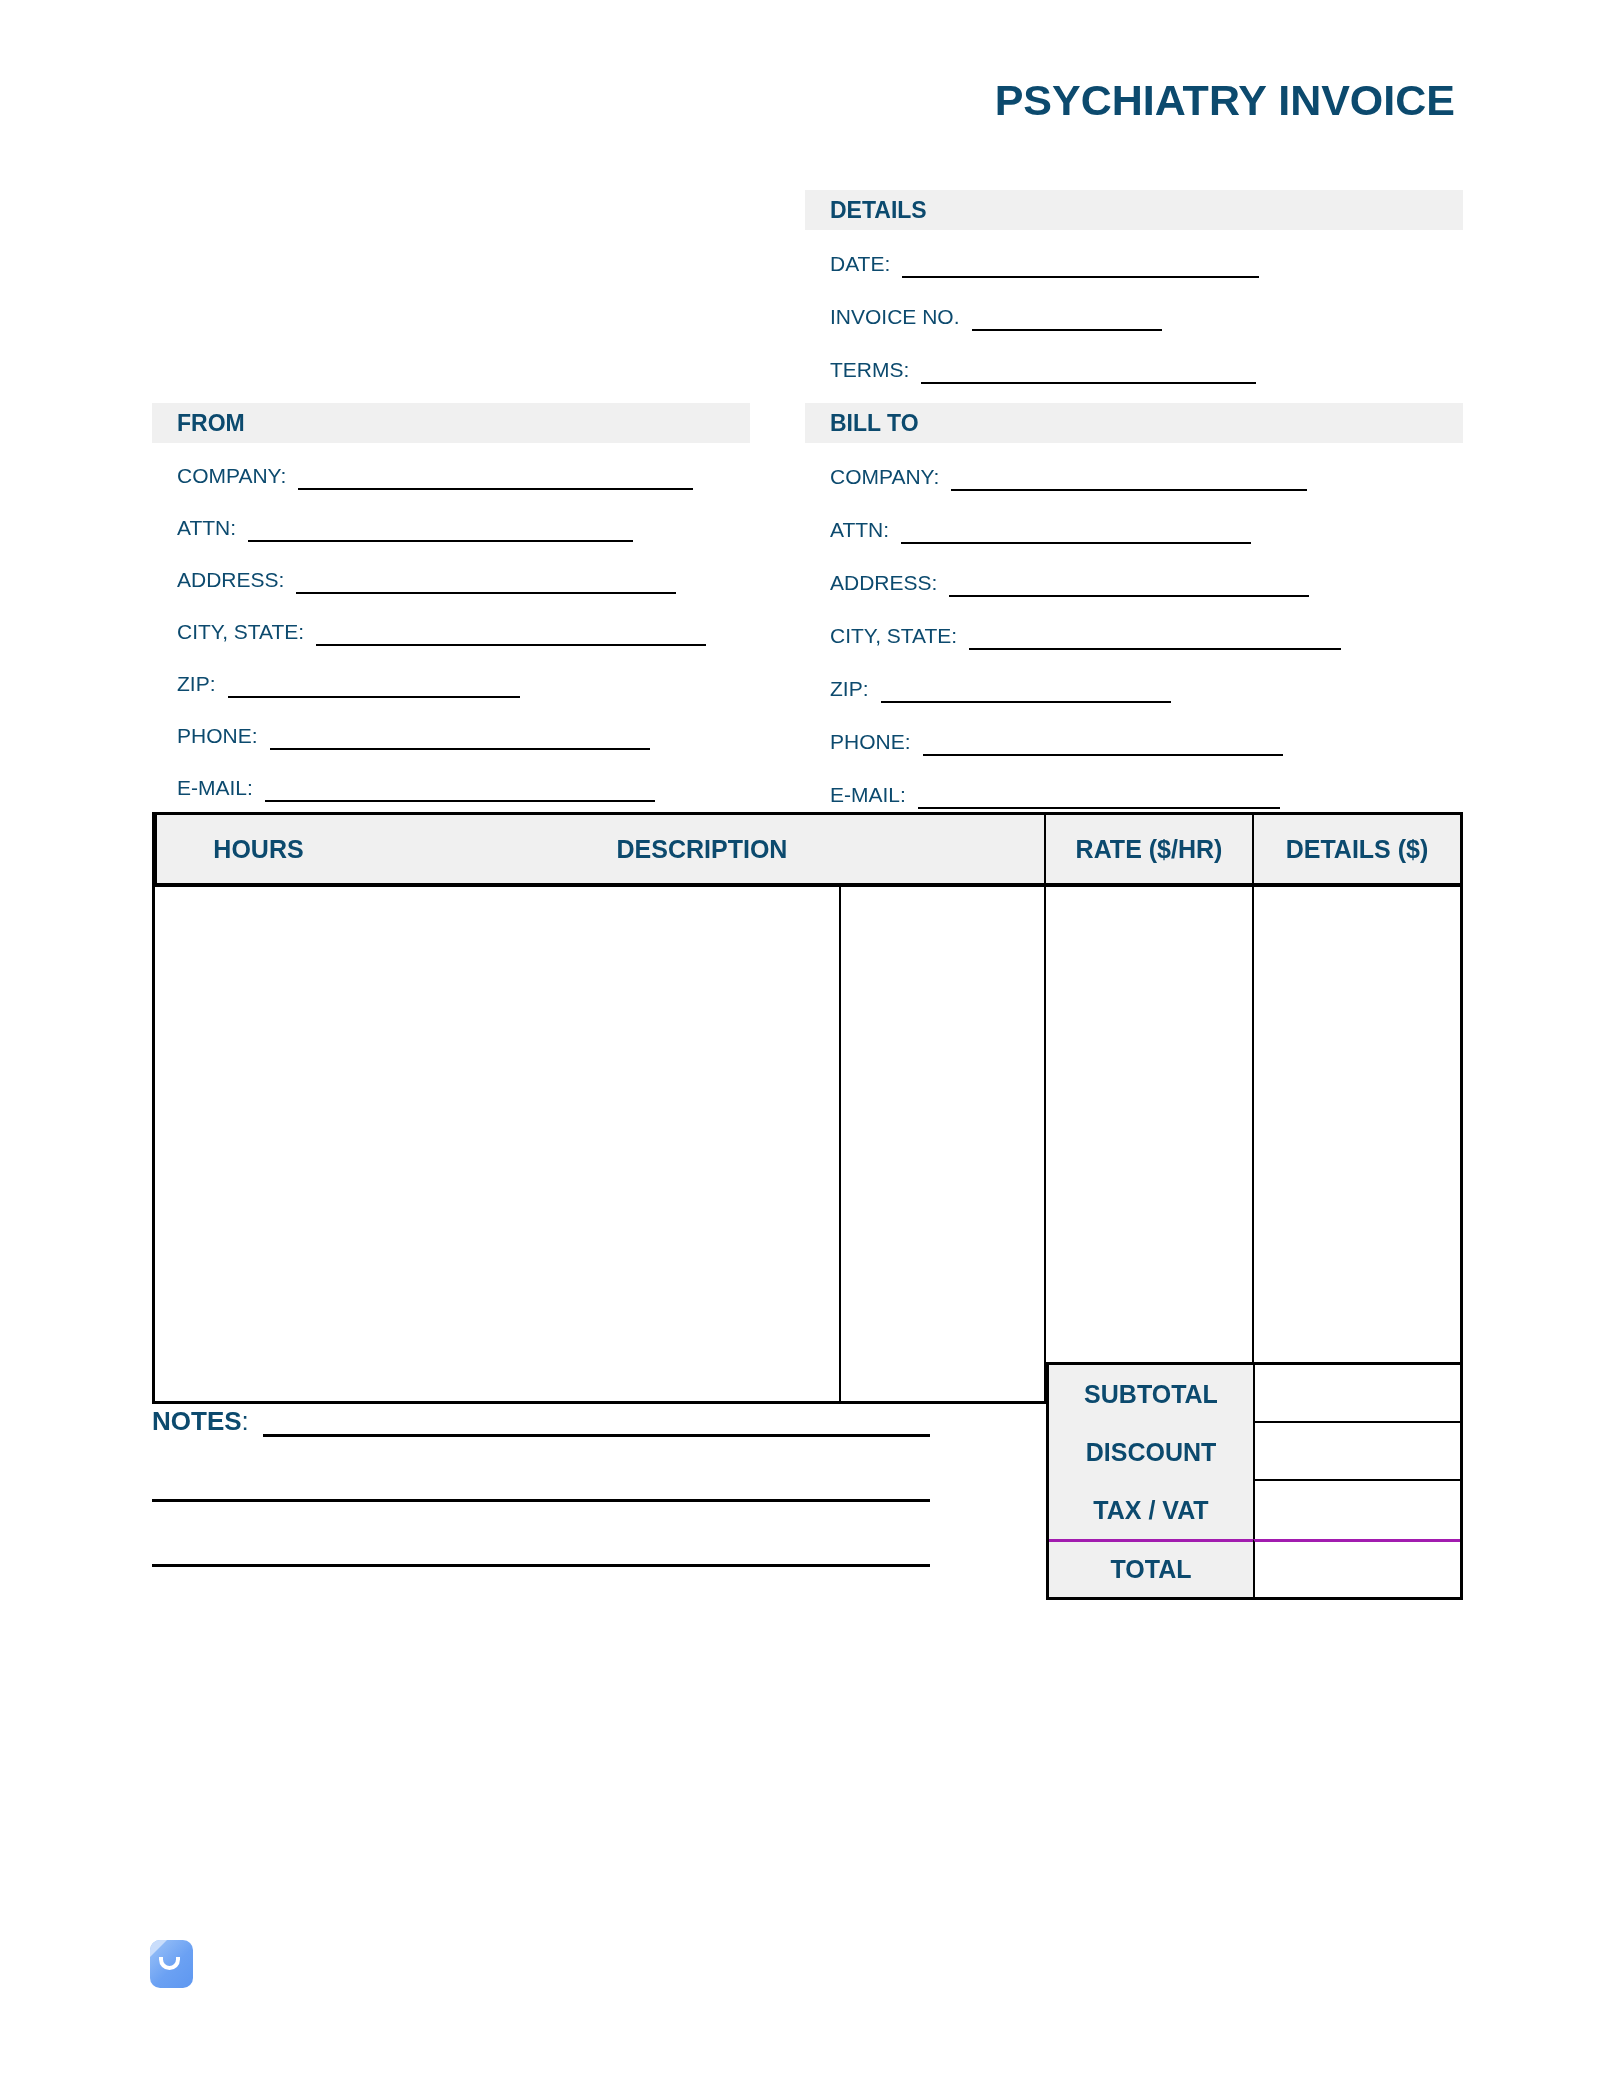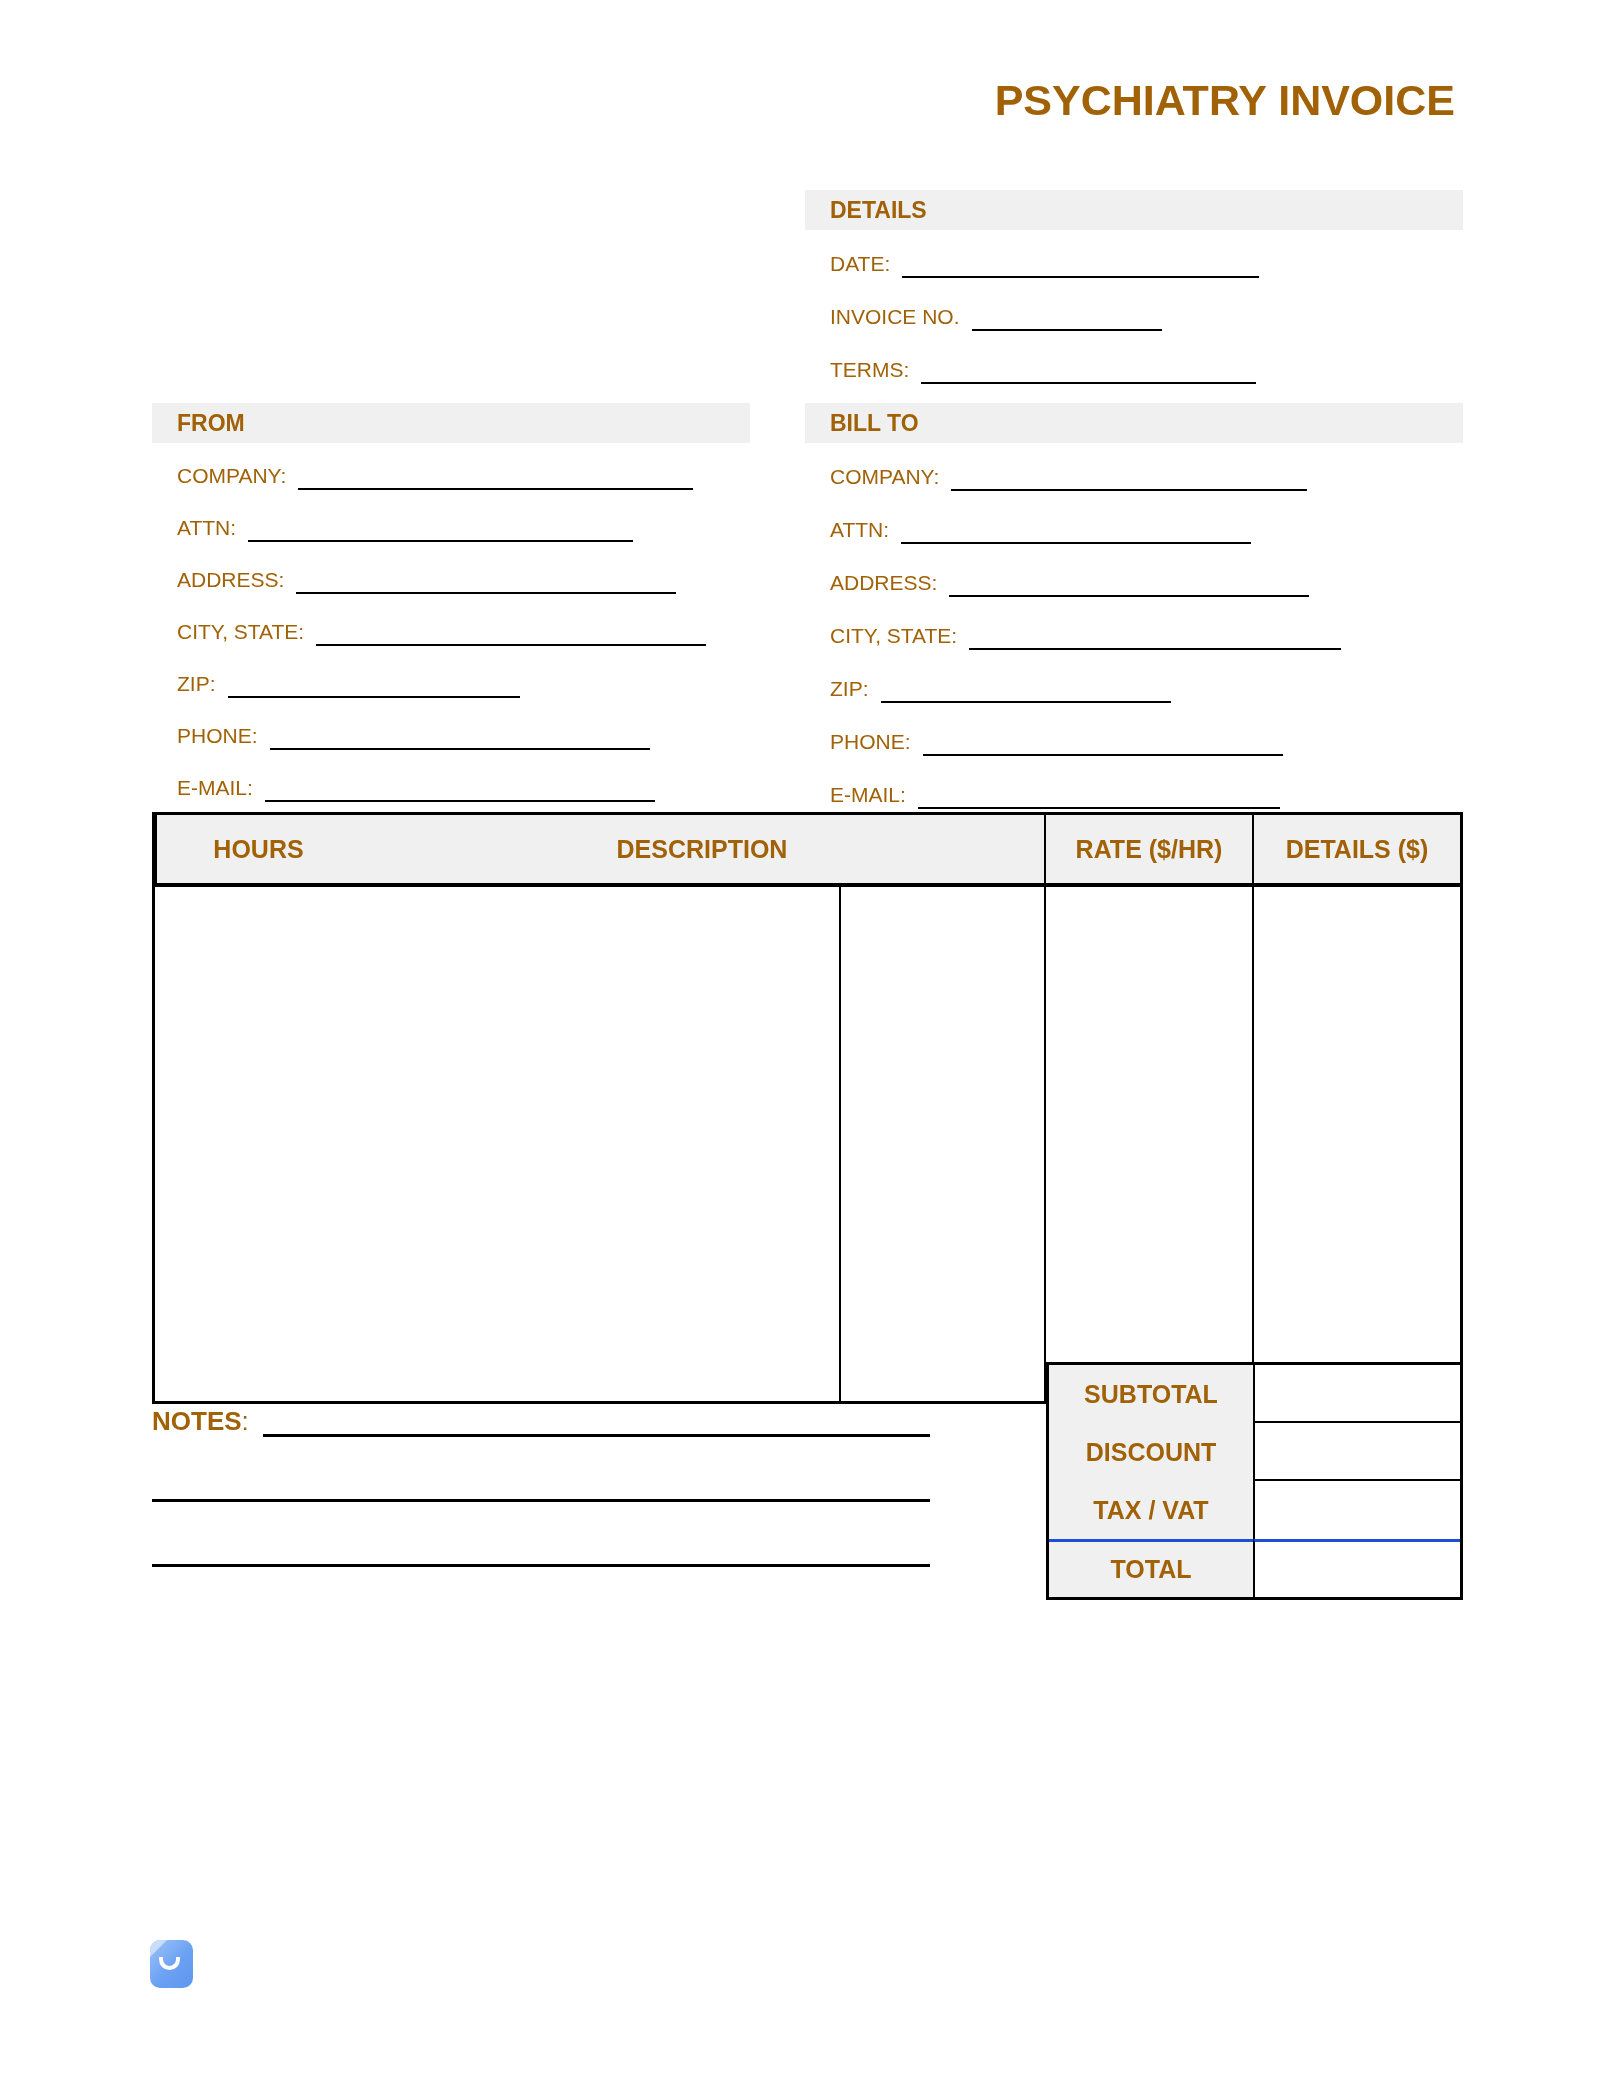--- a/index.html
+++ b/index.html
@@ -3,21 +3,21 @@
 <meta charset="utf-8">
 <style>
   * { box-sizing: border-box; }
   html, body { margin: 0; padding: 0; background: #ffffff; }
   .page {
     position: relative;
     width: 1615px;
     height: 2090px;
     background: #ffffff;
     font-family: "Liberation Sans", sans-serif;
-    color: #a16207;
+    color: #0c4a6e;
     overflow: hidden;
   }
 
   
   .title {
     position: absolute;
     top: 76px;
     right: 160px;
     margin: 0;
     font-size: 43px;
@@ -100,21 +100,21 @@
     grid-auto-rows: 58px;
   }
   .tl {
     background: #f0f0f0;
     display: flex; align-items: center; justify-content: center;
     font-weight: bold;
     font-size: 25px;
   }
   .tv { border-left: 2.5px solid #000; background: #fff; }
   .tv.bb { border-bottom: 2.5px solid #000; }
-  .bt { border-top: 3px solid #1d4ed8; }
+  .bt { border-top: 3px solid #a21caf; }
 
   
   .notes {
     position: absolute;
     left: 152px; top: 1369px;
     width: 778px;
   }
   .nrow { height: 65px; display: flex; align-items: flex-end; }
   .nlabel { font-size: 26px; white-space: nowrap; line-height: 1; }
   .nlabel b { font-weight: bold; }

